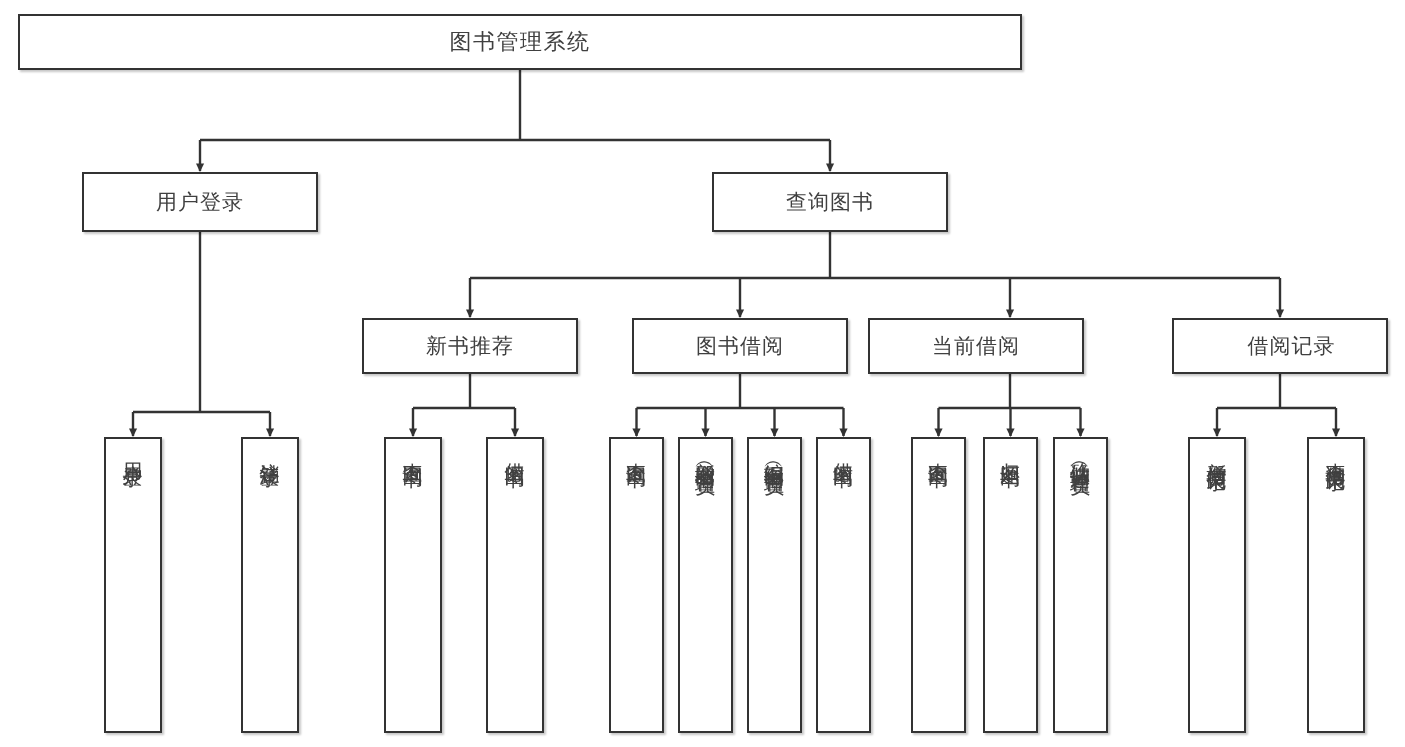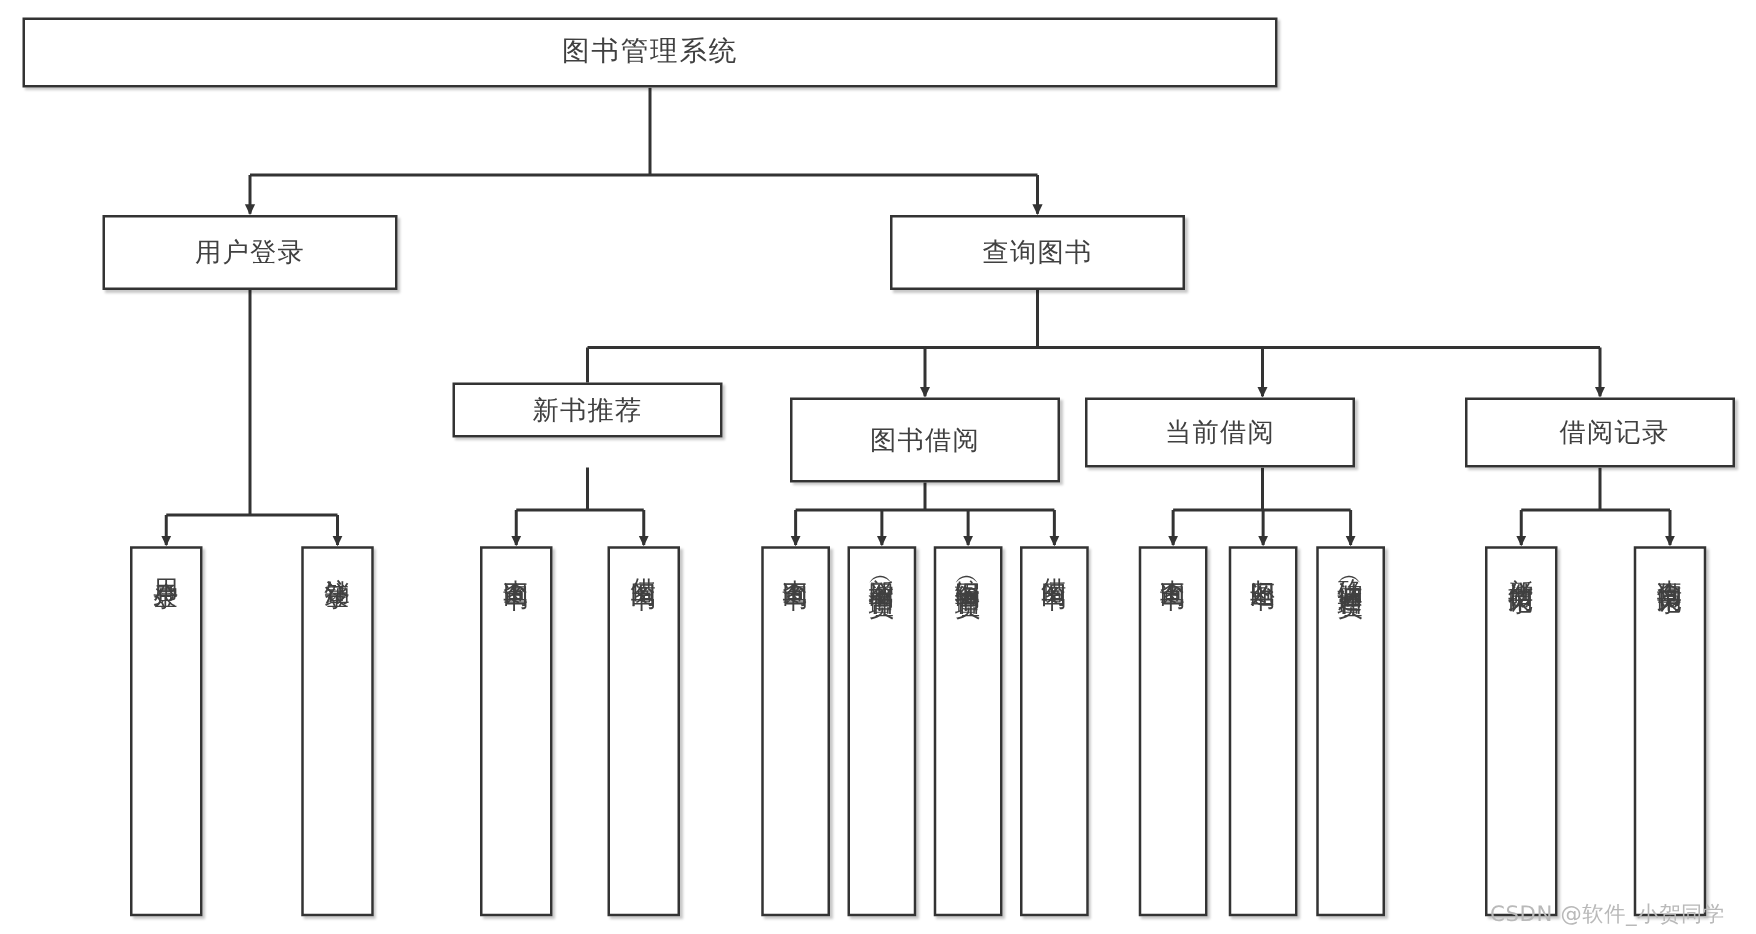--- a/index.html
+++ b/index.html
@@ -128,24 +128,24 @@
   <div id="node-layer">
       <div class="node horizontal root" style="left: 18px; top: 14px; width: 1004px; height: 56px;">
         <span class="node-label">图书管理系统</span>
       </div>
       <div class="node horizontal" style="left: 82px; top: 172px; width: 236px; height: 60px;">
         <span class="node-label">用户登录</span>
       </div>
       <div class="node horizontal" style="left: 712px; top: 172px; width: 236px; height: 60px;">
         <span class="node-label">查询图书</span>
       </div>
-      <div class="node horizontal" style="left: 362px; top: 306px; width: 216px; height: 44px;">
+      <div class="node horizontal" style="left: 362px; top: 318px; width: 216px; height: 56px;">
         <span class="node-label">新书推荐</span>
       </div>
-      <div class="node horizontal" style="left: 632px; top: 318px; width: 216px; height: 68px;">
+      <div class="node horizontal" style="left: 632px; top: 318px; width: 216px; height: 56px;">
         <span class="node-label">图书借阅</span>
       </div>
       <div class="node horizontal" style="left: 868px; top: 318px; width: 216px; height: 56px;">
         <span class="node-label">当前借阅</span>
       </div>
       <div class="node horizontal" style="left: 1172px; top: 318px; width: 216px; height: 56px; padding-left: 23px;">
         <span class="node-label">借阅记录</span>
       </div>
       <div class="node vertical" style="left: 104px; top: 437px; width: 58px; height: 296px;">
         <span class="node-label">用户登录</span>
@@ -181,15 +181,14 @@
         <span class="node-label">确认归还（管理员）</span>
       </div>
       <div class="node vertical" style="left: 1188px; top: 437px; width: 58px; height: 296px;">
         <span class="node-label">新增借阅记录</span>
       </div>
       <div class="node vertical" style="left: 1307px; top: 437px; width: 58px; height: 296px;">
         <span class="node-label">查询借阅记录</span>
       </div>
     </div>
 
-  <div class="watermark" style="left: 1192px; top: 720px;">CSDN @软件_小贺同学</div>
 
 </div>
 
 </body></html>

